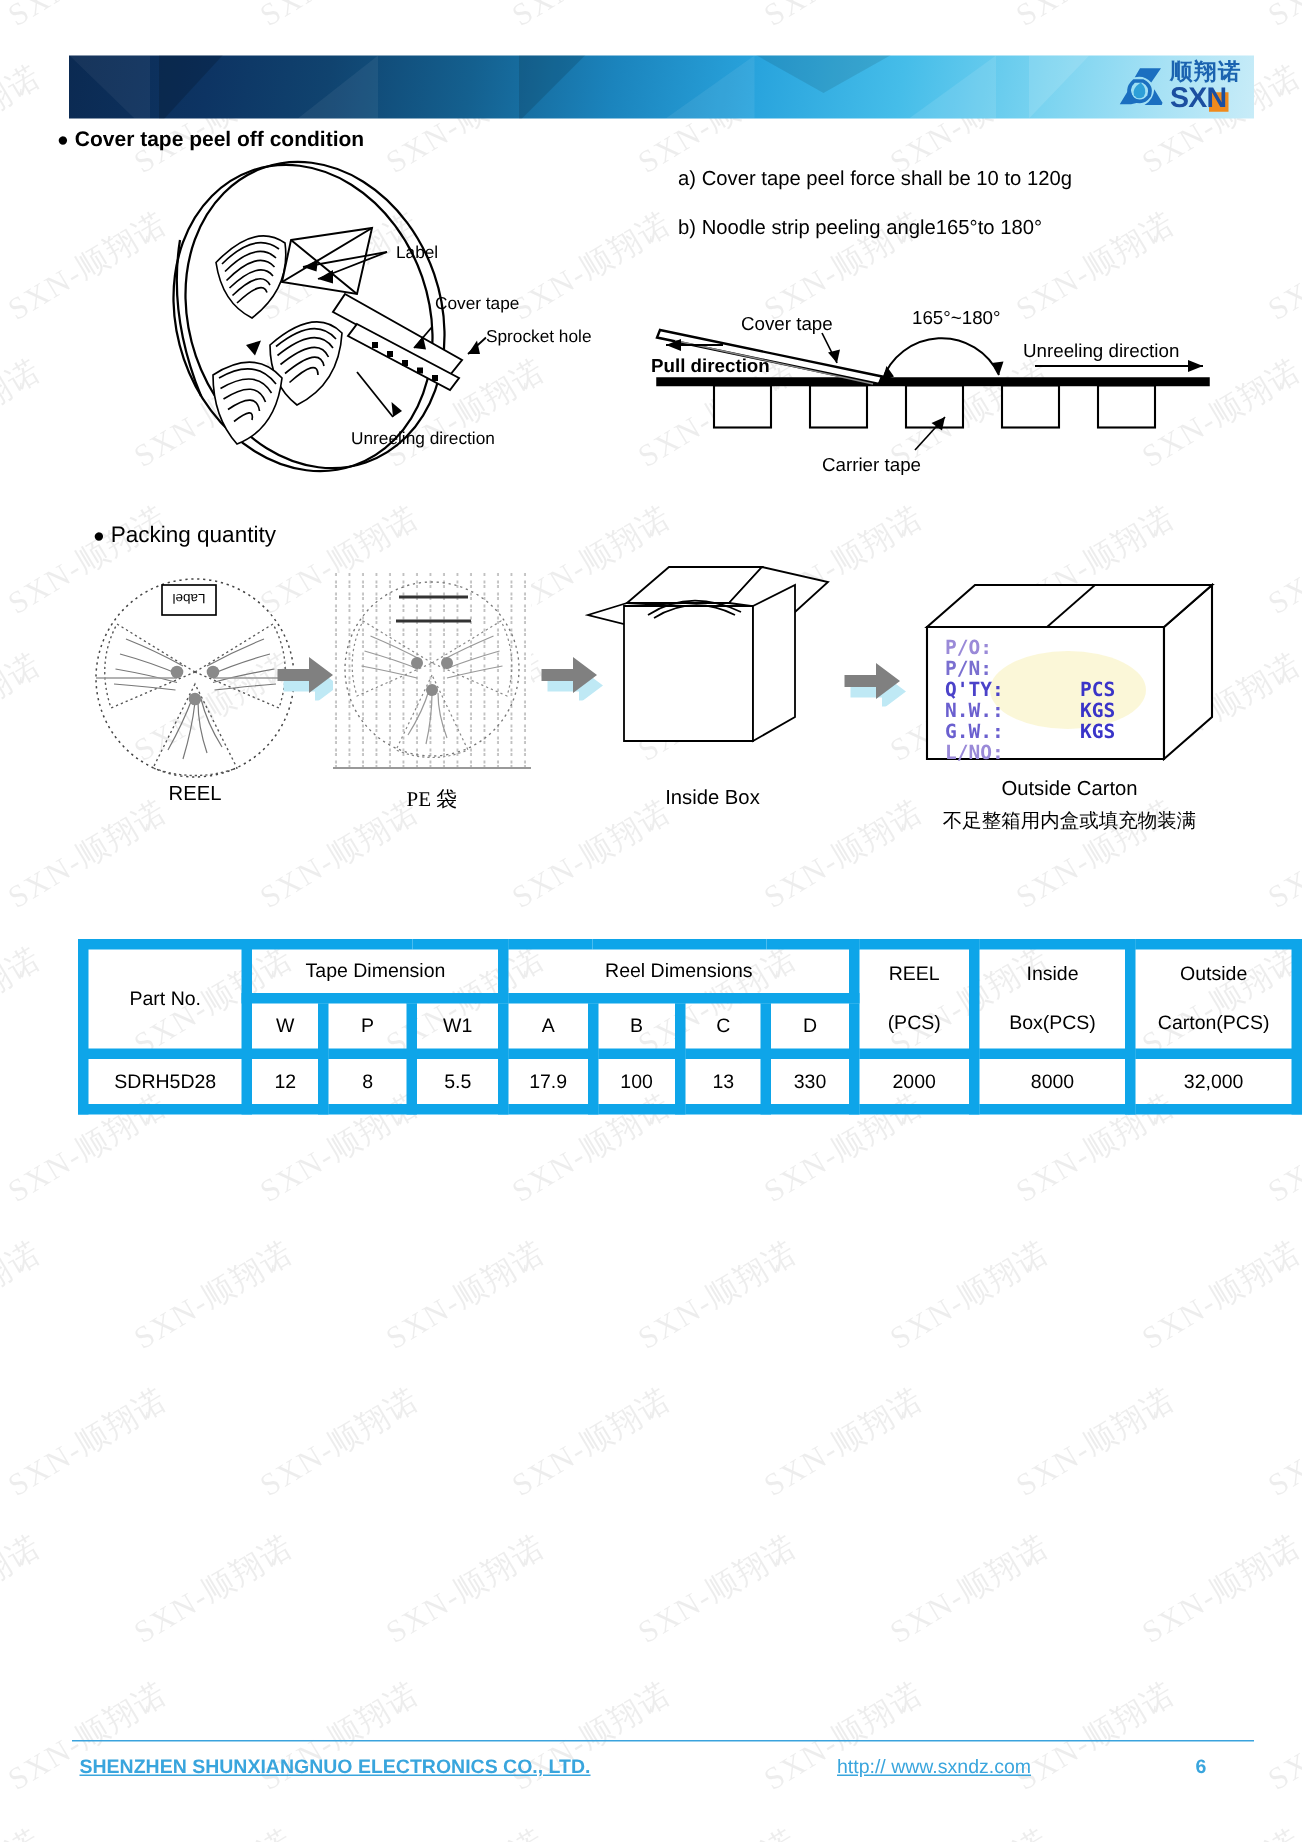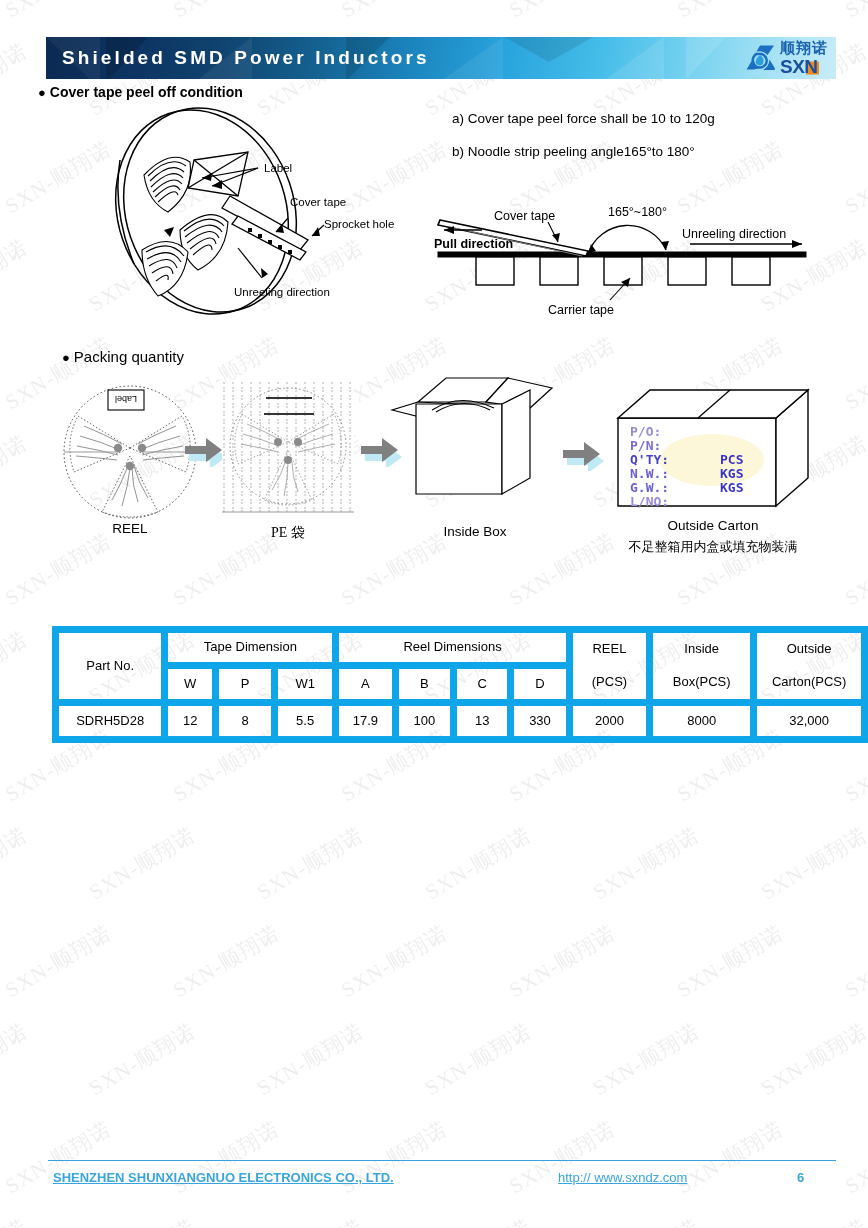--- a/index.html
+++ b/index.html
@@ -296,21 +296,20 @@
 
     <div class="facet" style="left:-10px;top:-10px;border-width:0 64px 62px 0;border-color:transparent rgba(255,255,255,0.05) transparent transparent;"></div>
     <div class="facet" style="left:60px;top:-4px;border-width:50px 46px 0 0;border-color:rgba(0,0,0,0.16) transparent transparent transparent;"></div>
     <div class="facet" style="left:150px;top:0;border-width:0 0 44px 56px;border-color:transparent transparent rgba(255,255,255,0.06) transparent;"></div>
     <div class="facet" style="left:300px;top:-6px;border-width:50px 50px 0 0;border-color:rgba(0,0,0,0.13) transparent transparent transparent;"></div>
     <div class="facet" style="left:395px;top:0;border-width:0 0 44px 62px;border-color:transparent transparent rgba(255,255,255,0.07) transparent;"></div>
     <div class="facet" style="left:455px;top:-2px;border-width:27px 48px 0 48px;border-color:rgba(0,0,0,0.10) transparent transparent transparent;"></div>
     <div class="facet" style="left:560px;top:0;border-width:0 0 42px 58px;border-color:transparent transparent rgba(255,255,255,0.10) transparent;"></div>
     <div class="facet" style="left:640px;top:-4px;border-width:46px 44px 0 0;border-color:rgba(255,255,255,0.12) transparent transparent transparent;"></div>
 
-    <div id="banner-title">Shielded SMD Power Inductors</div>
 
     <div id="logo-block">
       <svg width="34" height="32" viewBox="0 0 34 32">
         <path d="M17 3 L31 3 L24.5 12.5 Q20 7.5 13.5 9 Z" fill="#1b6fc0"></path>
         <path d="M3.5 27 L10.5 15.5 Q10.5 23 17.5 25.5 L11 27 Z" fill="#1b6fc0"></path>
         <path d="M31.5 27.5 L20 27.5 Q26 24 26.5 17 L32 26 Z" fill="#1b6fc0"></path>
         <path d="M13 11.5 Q7 17 12 23.5 Q18.5 27.5 23 21.5 Q25.5 15 19 11.5 Z" fill="none" stroke="#1b6fc0" stroke-width="2.4"></path>
         <path d="M17.5 12.5 Q22.5 17 19.5 22 Q15.5 24.5 13 21 Q11.5 16.5 17.5 12.5 Z" fill="#2e9fd8"></path>
       </svg>
       <div id="logo-text-col">

